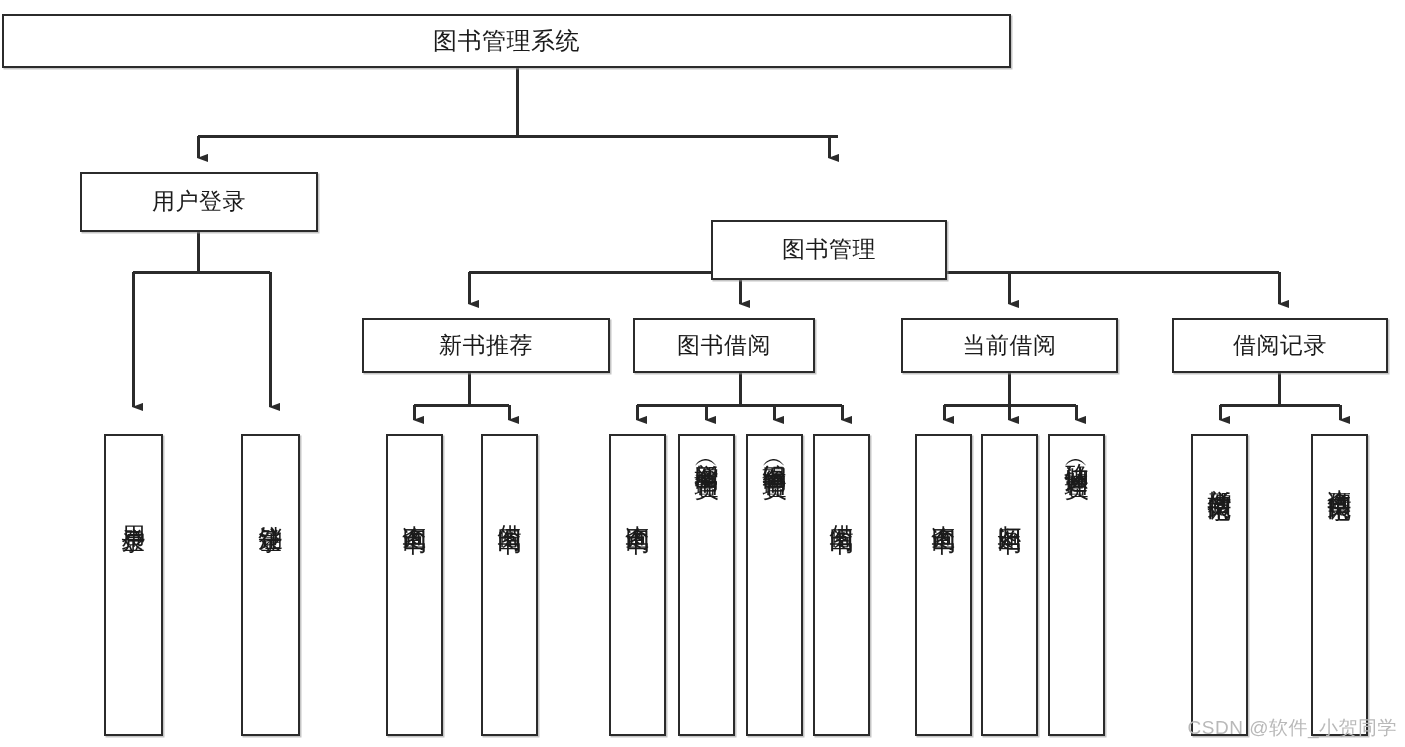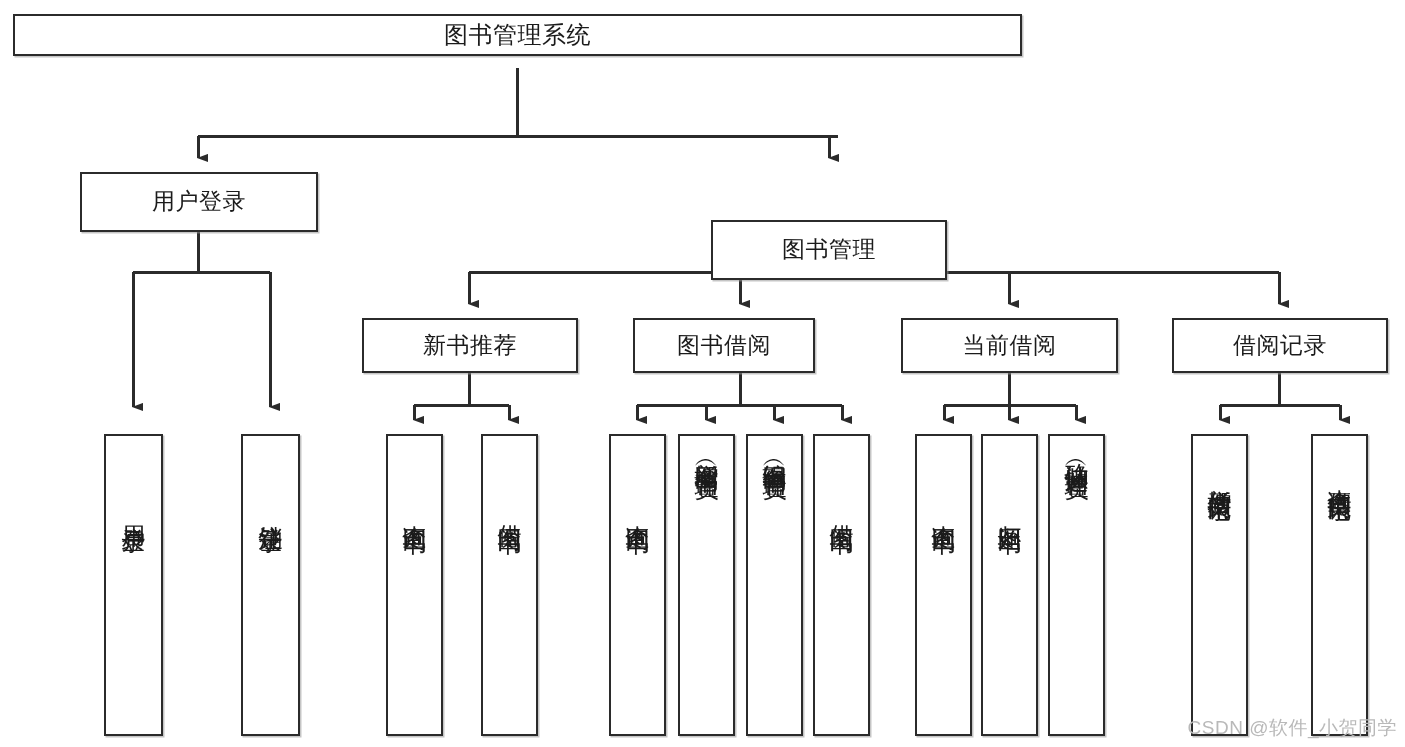--- a/index.html
+++ b/index.html
@@ -121,32 +121,32 @@
       <path d="M1009,405 L1009,420" marker-end="url(#arrowhead)"></path>
       <path d="M1076,405 L1076,420" marker-end="url(#arrowhead)"></path>
 
       <path d="M1279,373 L1279,405"></path>
       <path d="M1220,405 L1340,405"></path>
       <path d="M1220,405 L1220,420" marker-end="url(#arrowhead)"></path>
       <path d="M1340,405 L1340,420" marker-end="url(#arrowhead)"></path>
     </g>
   </svg>
 
-  <div class="node root horizontal" style="left:13px; top:14px; width:1009px; height:42px;">
+  <div class="node root horizontal" style="left:2px; top:14px; width:1009px; height:54px;">
     <span class="node-label">图书管理系统</span>
   </div>
 
   <div class="node horizontal" style="left:80px; top:172px; width:238px; height:60px;">
     <span class="node-label">用户登录</span>
   </div>
   <div class="node horizontal" style="left:711px; top:172px; width:236px; height:60px;margin-top:48px;">
     <span class="node-label">图书管理</span>
   </div>
 
-  <div class="node horizontal" style="left:362px; top:318px; width:216px; height:55px;">
+  <div class="node horizontal" style="left:362px; top:318px; width:248px; height:55px;">
     <span class="node-label">新书推荐</span>
   </div>
   <div class="node horizontal" style="left:633px; top:318px; width:182px; height:55px;">
     <span class="node-label">图书借阅</span>
   </div>
   <div class="node horizontal" style="left:1172px; top:318px; width:216px; height:55px;">
     <span class="node-label">借阅记录</span>
   </div>
   <div class="node horizontal" style="left:901px; top:318px; width:217px; height:55px;">
     <span class="node-label">当前借阅</span>

